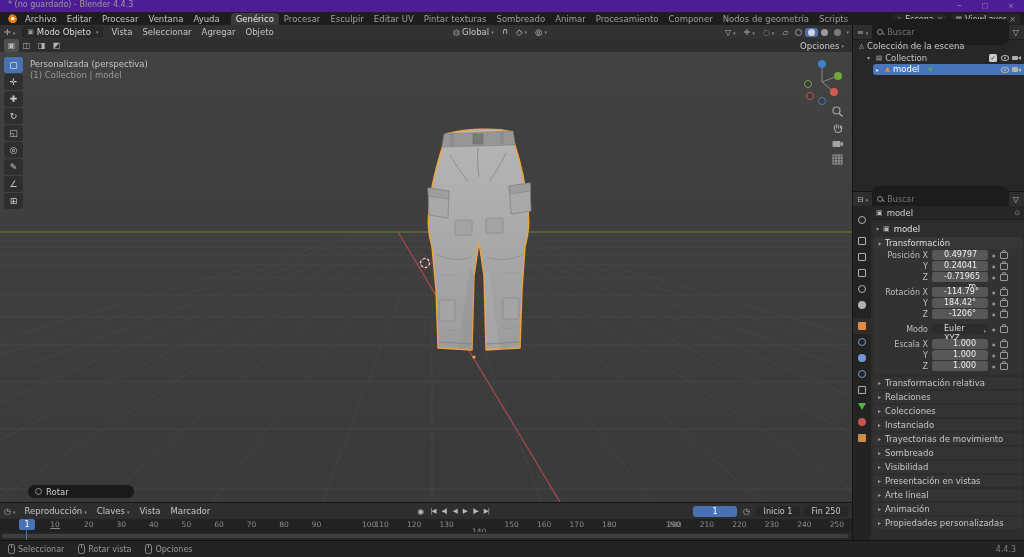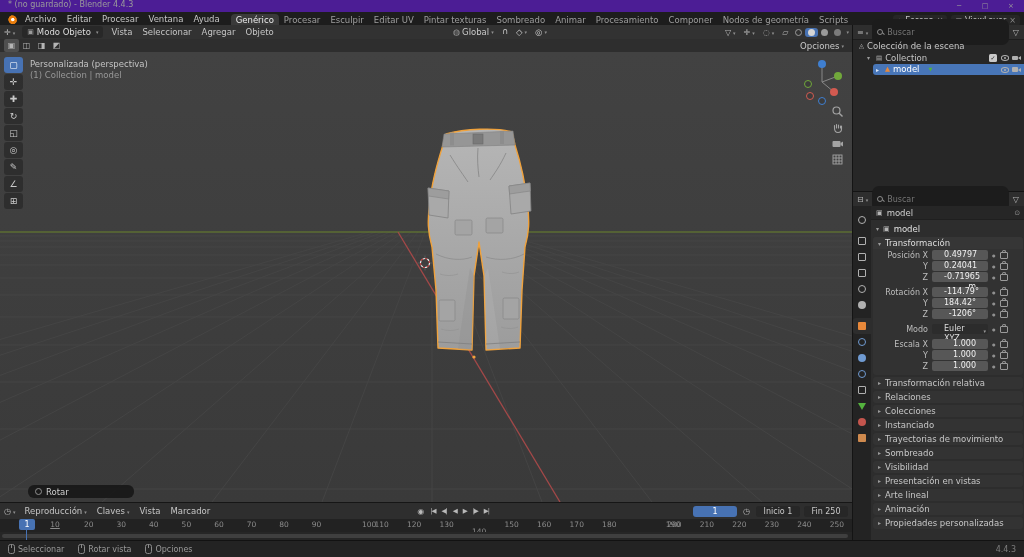--- a/index.html
+++ b/index.html
@@ -6,21 +6,21 @@
   body{width:1024px;height:557px;position:relative;background:#1e1e1e;font-family:"DejaVu Sans",sans-serif;font-size:9px;color:#c9c9c9;overflow:hidden}
   .abs{position:absolute}
   .flex{display:flex;align-items:center}
   .caret{font-size:5px;color:#8f8f8f;margin-left:2px}
   
   #titlebar{position:absolute;left:0;top:0;width:1024px;height:12px;background:#4c1d95;display:flex;}
   #title-text{color:#9b9b9b;font-size:8px;margin-left:8px}
   #win-controls{margin-left:auto;display:flex;height:100%}
   #win-controls .winbtn{width:26px;text-align:center;font-size:7px;color:#9a9a9a;line-height:12px}
   
-  #menubar{position:absolute;left:0;top:12px;width:1024px;height:14px;background:#1d1d1d;display:flex;align-items:flex-end;border-bottom:1px solid #121212}
+  #menubar{position:absolute;left:0;top:12px;width:1024px;height:14px;background:#1d1d1d;display:flex;align-items:center;border-bottom:1px solid #121212}
   .logo{width:11px;height:11px;margin:0 3px 0 6px;background:radial-gradient(circle at 62% 42%,#ffffff 0 1.4px,#e87d0d 2px 4.2px,rgba(0,0,0,0) 4.8px);border-radius:50%}
   .menu-item{padding:0 5px;color:#c5c5c5;line-height:14px;font-size:8.5px;white-space:nowrap}
   #workspace-tabs{display:flex;margin-left:6px;overflow:hidden;white-space:nowrap;max-width:620px}
   .tab{padding:1px 5px;font-size:8.5px;color:#9e9e9e;border-radius:4px 4px 0 0;white-space:nowrap}
   .tab.active{background:#3a3a3a;color:#ececec}
   #scene-widgets{margin-left:auto;display:flex;gap:4px;margin-right:4px}
   .widget{background:#262626;border-radius:3px;padding:0 4px;height:11px;display:flex;align-items:center;gap:3px;font-size:8px;color:#c5c5c5;white-space:nowrap}
   .widget .wicon{color:#9a9a9a;font-size:7px}
   .widget .x{color:#8a8a8a;font-size:8px}
   

